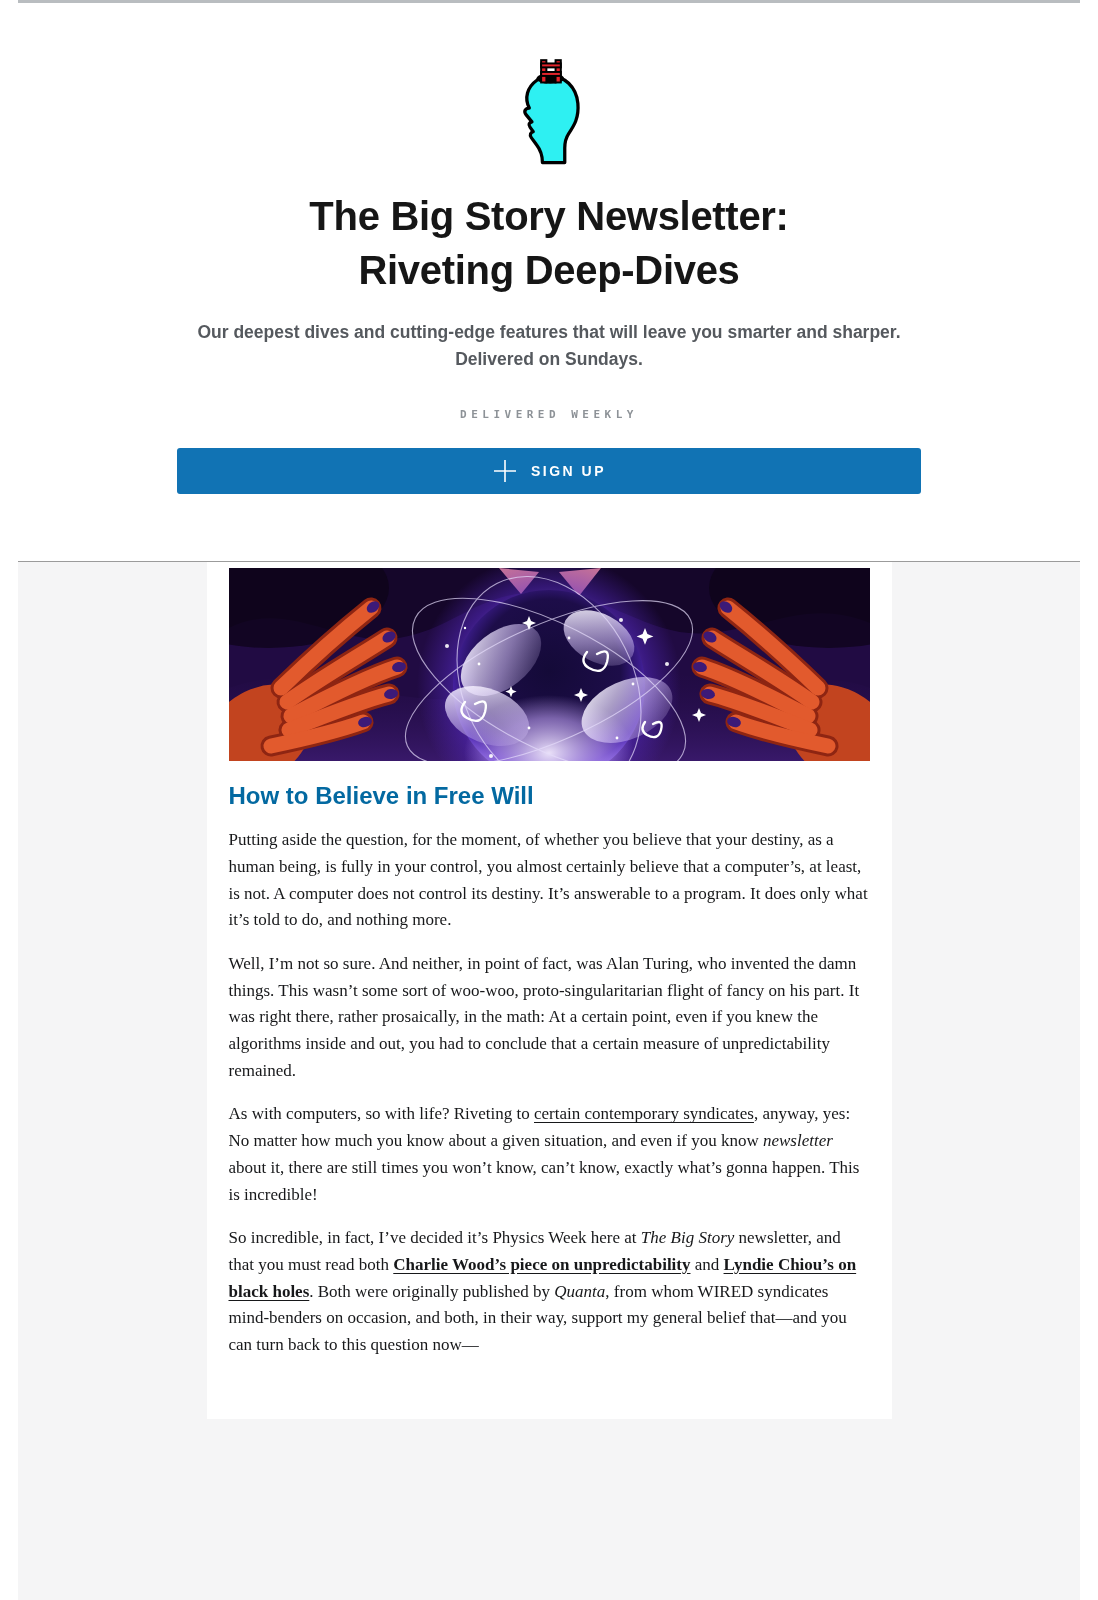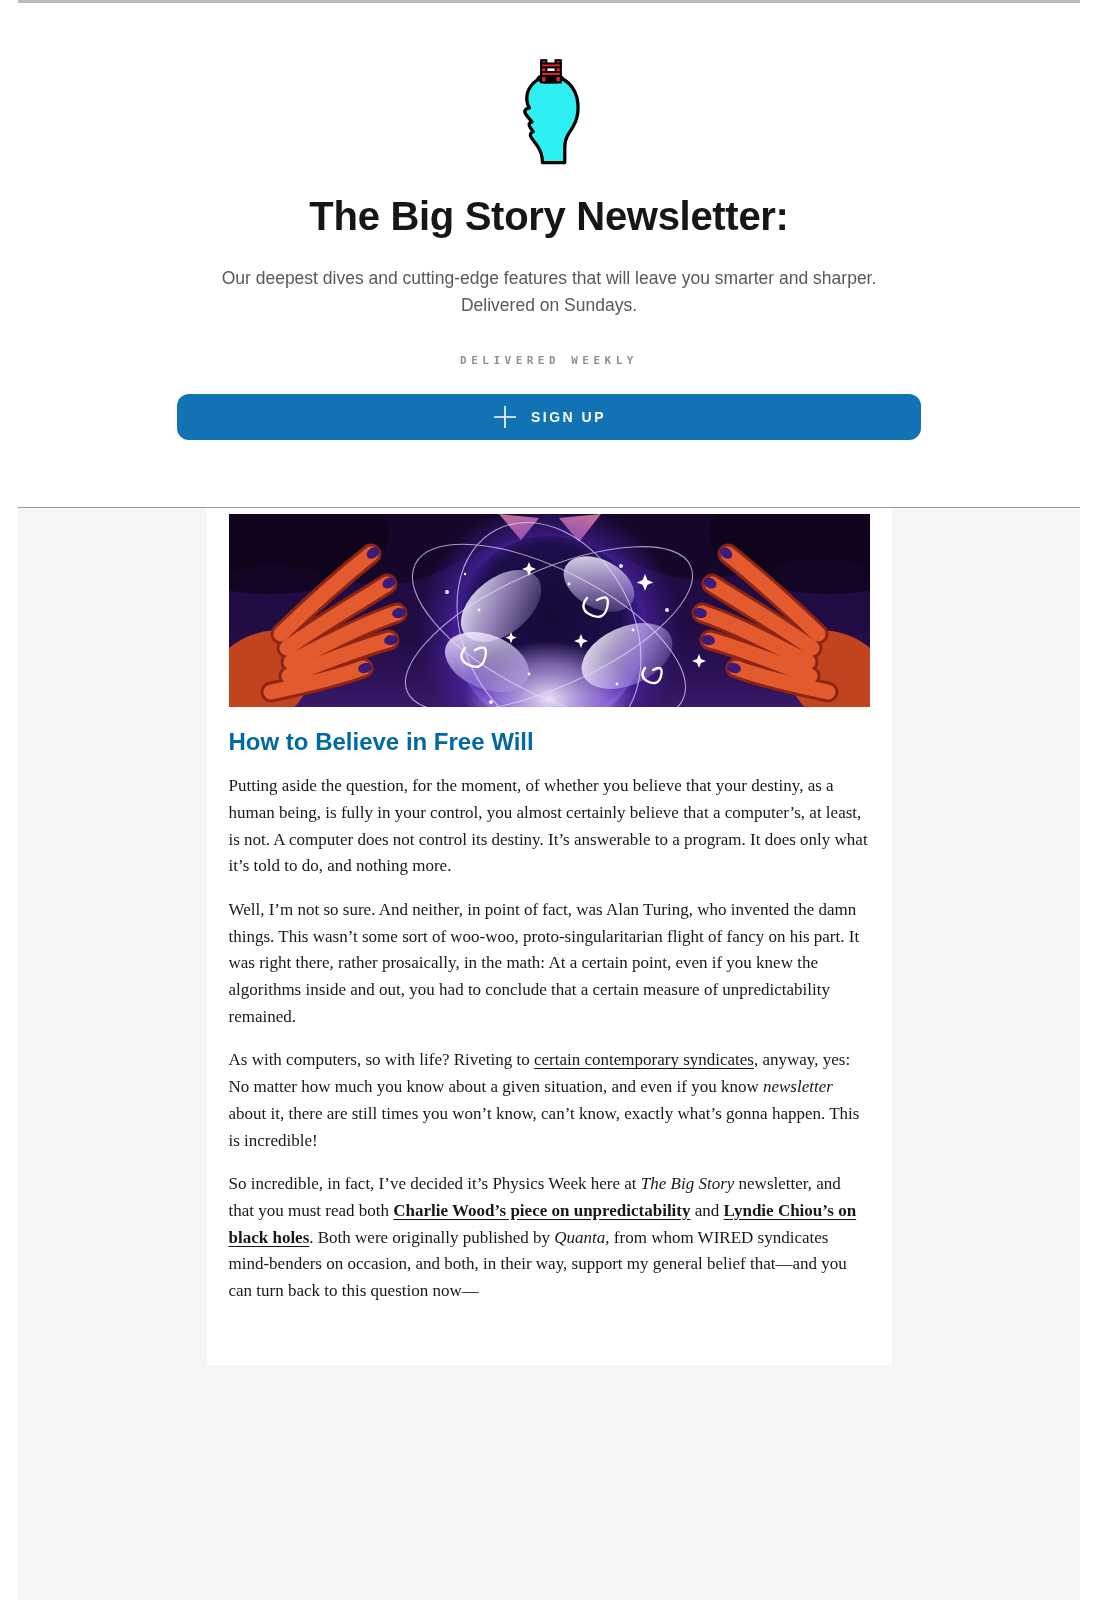--- a/index.html
+++ b/index.html
@@ -8,24 +8,24 @@
   .page { width: 1062px; min-height: 1600px; margin: 0 auto; display: flex; flex-direction: column; background: #fff; overflow: hidden; }
 
   .top-border { height: 3px; background: #b9bdc0; }
 
   
   .newsletter-header { text-align: center; padding-top: 50px; }
   .logo-wrap { display: flex; justify-content: center; }
   .logo-wrap svg { width: 84px; height: 118px; display: block; }
 
   .nl-title { font-size: 40px; line-height: 1.35; font-weight: 700; color: #161616; margin: 18px auto 0; letter-spacing: -0.3px; }
-  .nl-desc { width: 710px; margin: 22px auto 8px; font-size: 17.5px; line-height: 1.55; color: #55595e; }
+  .nl-desc { width: 710px; margin: 22px auto 8px; font-size: 17.5px; line-height: 1.55; color: #55595e; font-weight: bold; }
   .nl-freq { margin-top: 35px; font-family: "DejaVu Sans Mono", monospace; font-size: 11px; font-weight: 700; letter-spacing: 4.5px; color: #8d9297; }
 
-  .signup-btn { display: flex; align-items: center; justify-content: center; gap: 13px; width: 744px; height: 46px; margin: 27px auto 0; background: #1173b4; border: none; border-radius: 12px; color: #ffffff; font-family: "Liberation Sans", sans-serif; font-size: 14px; font-weight: 700; letter-spacing: 2.5px; cursor: pointer; }
+  .signup-btn { display: flex; align-items: center; justify-content: center; gap: 13px; width: 744px; height: 46px; margin: 27px auto 0; background: #1173b4; border: none; border-radius: 3px; color: #ffffff; font-family: "Liberation Sans", sans-serif; font-size: 14px; font-weight: 700; letter-spacing: 2.5px; cursor: pointer; }
   .signup-btn svg { display: block; }
 
   .section-divider { height: 1px; background: #9b9b9b; margin-top: 67px; }
   .preview-label { text-align: center; font-size: 16px; color: #242424; padding: 12px 0 14px; background: #fff; }
 
   
   .preview-region { background: #f5f5f6; flex: 1; }
   .email-body { width: 685px; margin: 0 auto; background: #ffffff; padding: 6px 22px 60px; }
 
   .hero-wrap svg { display: block; width: 641px; height: 193px; }
@@ -68,20 +68,21 @@
           <rect x="52" y="6" width="8" height="34" fill="#E3242B"></rect>
           <rect x="74" y="6" width="8" height="34" fill="#E3242B"></rect>
           <rect x="52" y="11" width="30" height="6" fill="#E3242B"></rect>
           <rect x="52" y="24" width="30" height="6" fill="#E3242B"></rect>
         </g>
       </svg>
     </div>
 
     <h1 class="nl-title">
       <span>The Big Story Newsletter:</span><br>
+      <span>Riveting Deep-Dives</span>
     </h1>
 
     <p class="nl-desc">Our deepest dives and cutting-edge features that will leave you smarter and sharper. Delivered on Sundays.</p>
 
     <div class="nl-freq">DELIVERED WEEKLY</div>
 
     <button class="signup-btn" style="background: rgb(17, 115, 180);">
       <svg width="26" height="26" viewBox="0 0 26 26" aria-hidden="true">
         <path d="M13 2 V24 M2 13 H24" stroke="#ffffff" stroke-width="1.6" fill="none"></path>
       </svg>

